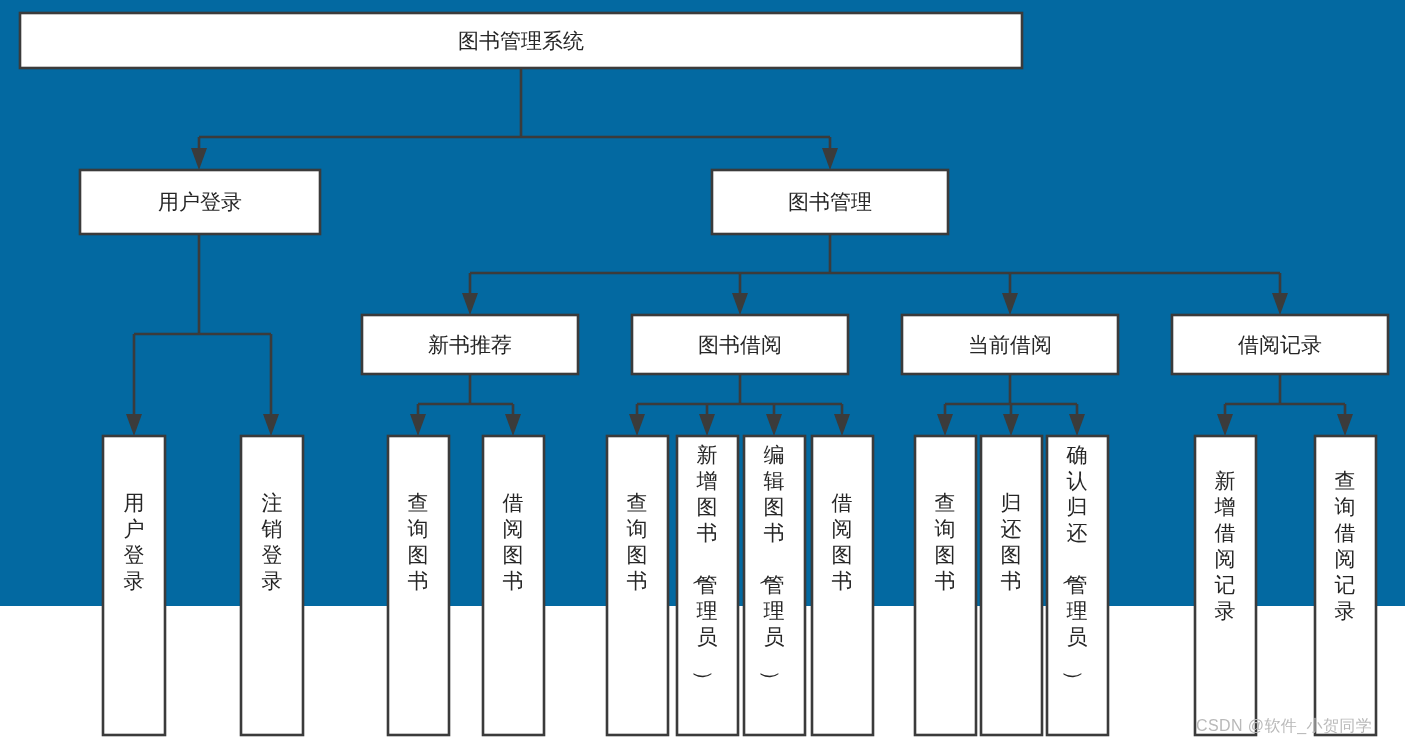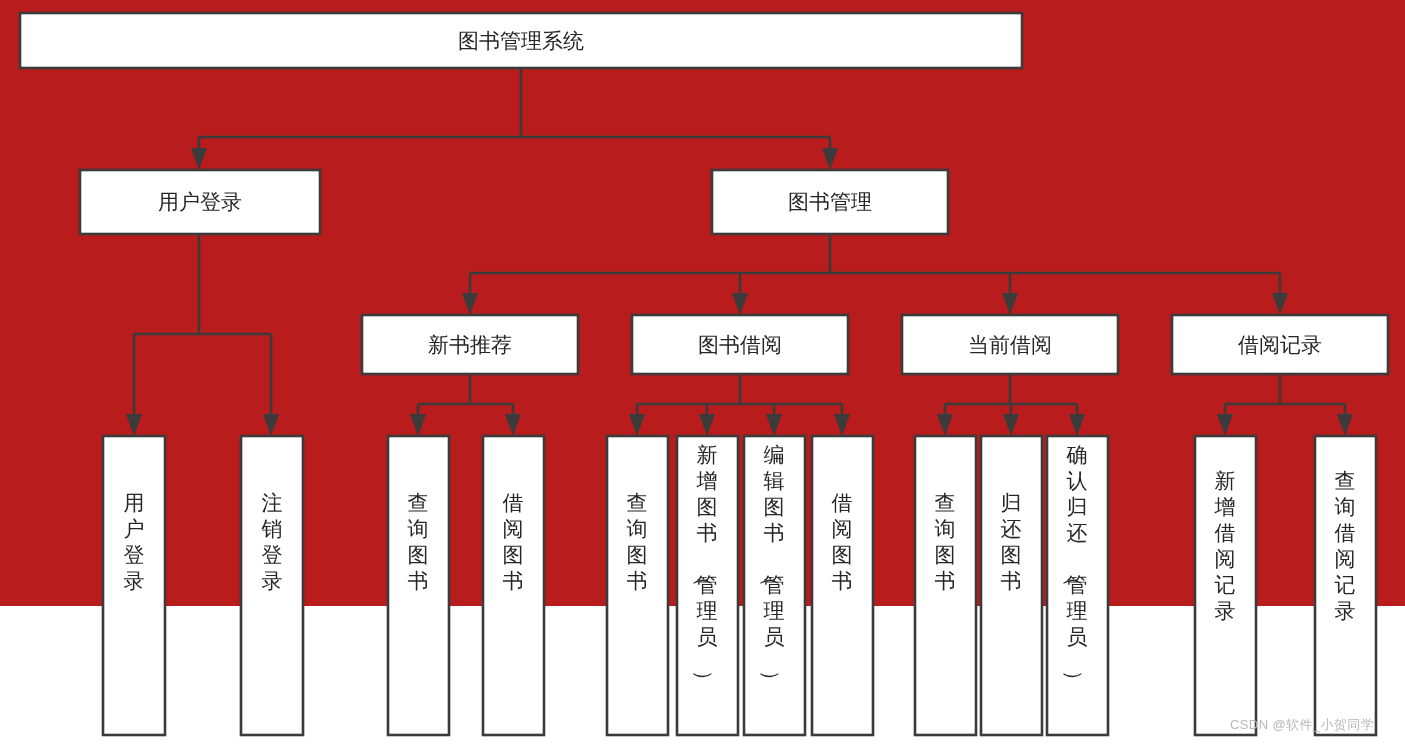--- a/index.html
+++ b/index.html
@@ -10,21 +10,21 @@
   body {
     width: 1405px;
     height: 747px;
     font-family: "Liberation Sans", "DejaVu Sans", sans-serif;
     overflow: hidden;
   }
   #diagram-root {
     position: relative;
     width: 1405px;
     height: 606px;
-    background: #b91c1c;
+    background: #0369a1;
   }
   svg.diagram-canvas {
     position: absolute;
     top: 0;
     left: 0;
     width: 1405px;
     height: 747px;
   }
   .node-rect {
     fill: #ffffff;
@@ -52,25 +52,24 @@
   .node-label-v {
     font-family: "Liberation Sans", "DejaVu Sans", sans-serif;
     font-size: 21px;
     fill: #262626;
     text-anchor: middle;
     white-space: pre;
   }
   .watermark-text {
     position: absolute;
     font-family: "Liberation Sans", "DejaVu Sans", sans-serif;
-    font-size: 13px;
+    font-size: 16px;
     color: #b9b9b9;
     white-space: nowrap;
     letter-spacing: 0.4px;
-    margin-left: 34px;
   }
 </style>
 </head>
 <body>
 
 <div id="diagram-root">
 
   <svg class="diagram-canvas" viewBox="0 0 1405 747" xmlns="http://www.w3.org/2000/svg">
 
     <g>

